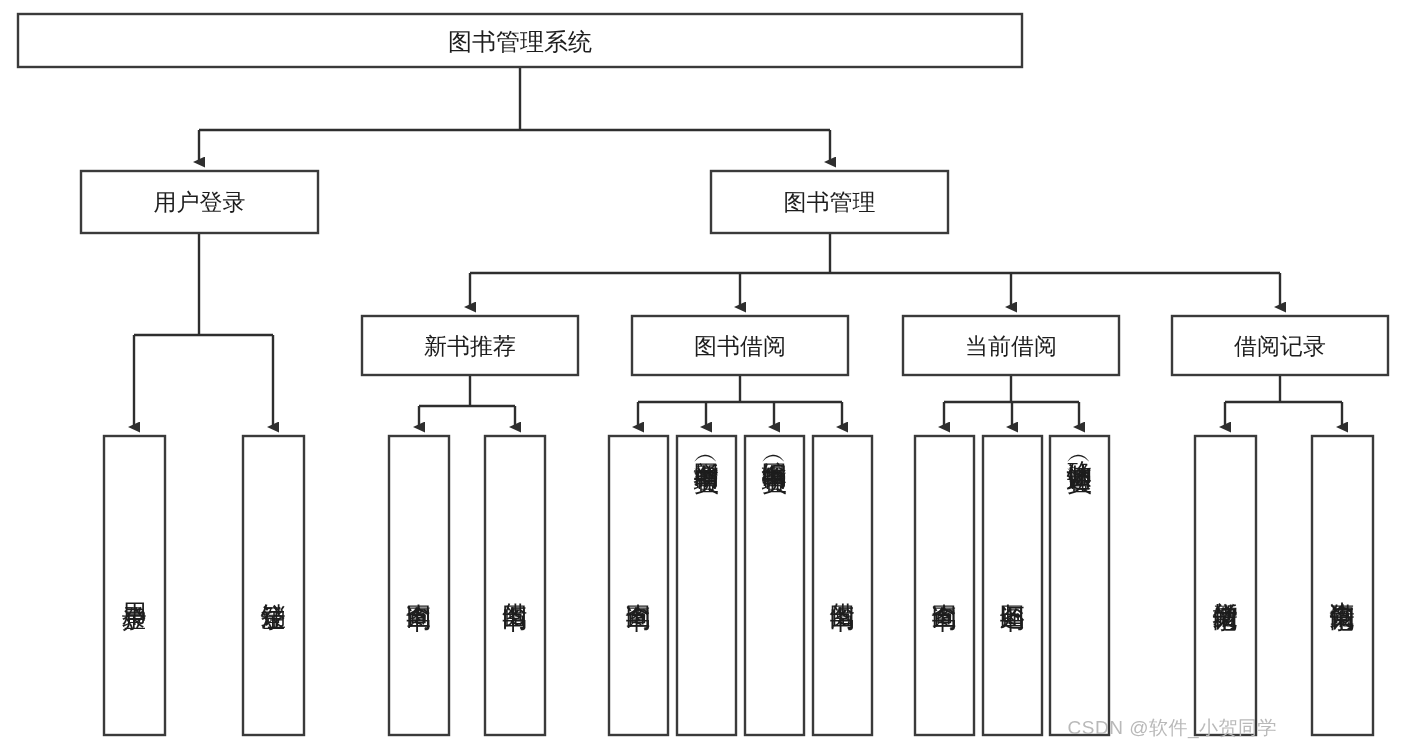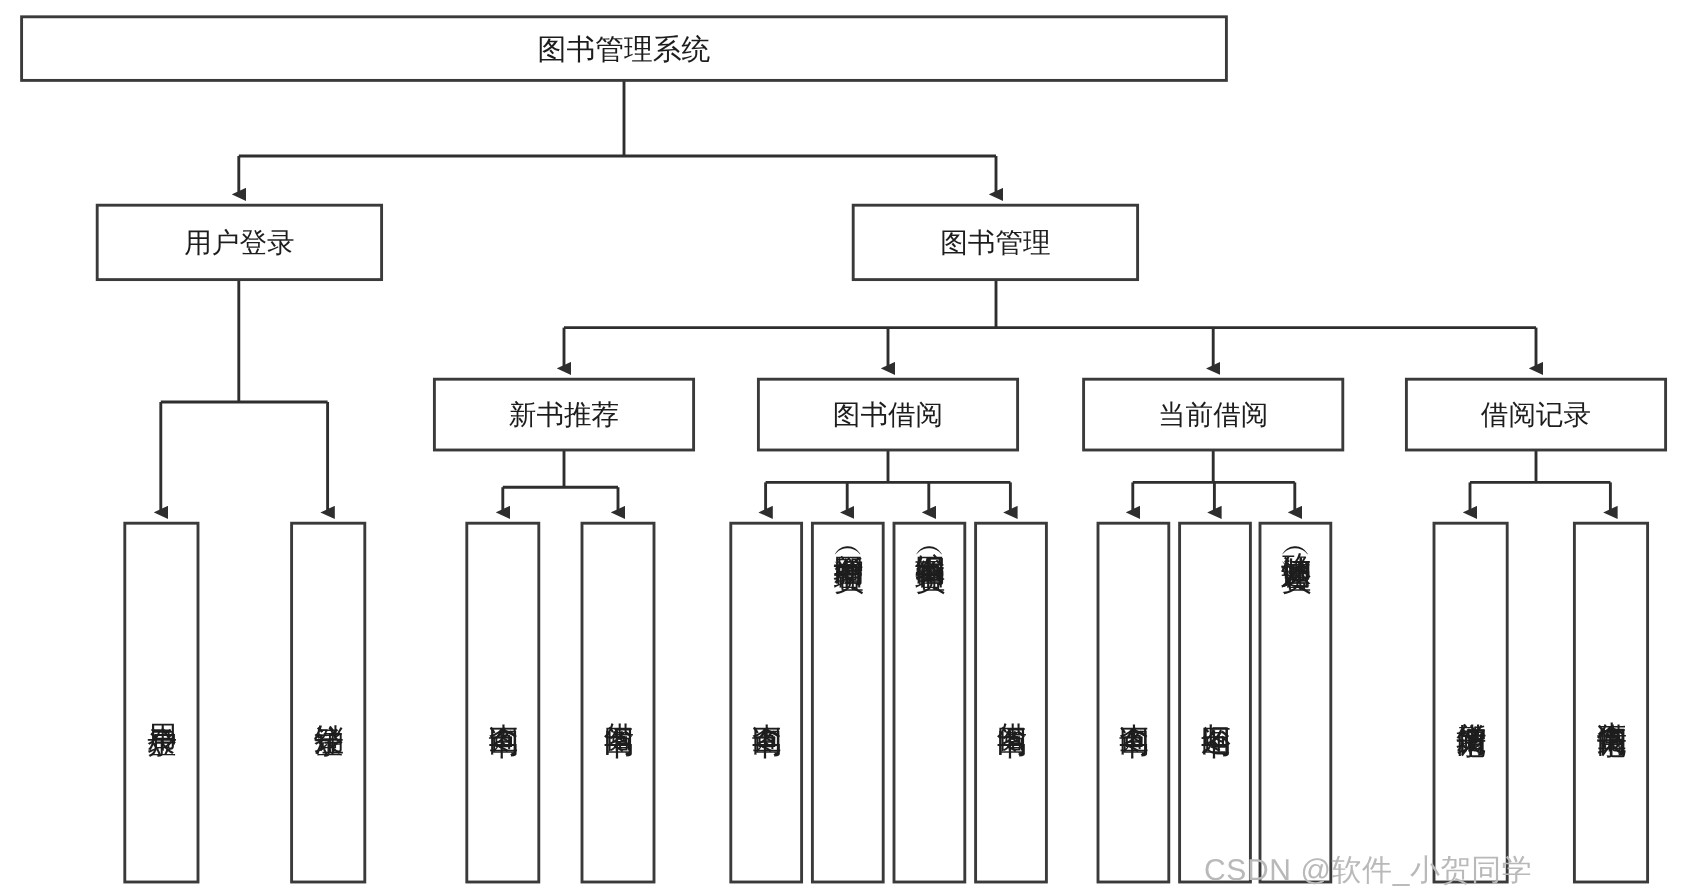--- a/index.html
+++ b/index.html
@@ -71,21 +71,21 @@
     letter-spacing: 1.5px;
     color: #1d1d1d;
     white-space: nowrap;
     text-align: center;
   }
   .watermark {
     position: absolute;
     right: 10px;
     bottom: 6px;
     font-family: "Liberation Sans", "DejaVu Sans", sans-serif;
-    font-size: 25px;
+    font-size: 19px;
     color: #b9b9b9;
     letter-spacing: 0.5px;
     white-space: nowrap;
   }
 </style>
 </head>
 <body>
 
 <div id="diagram-root">
 

